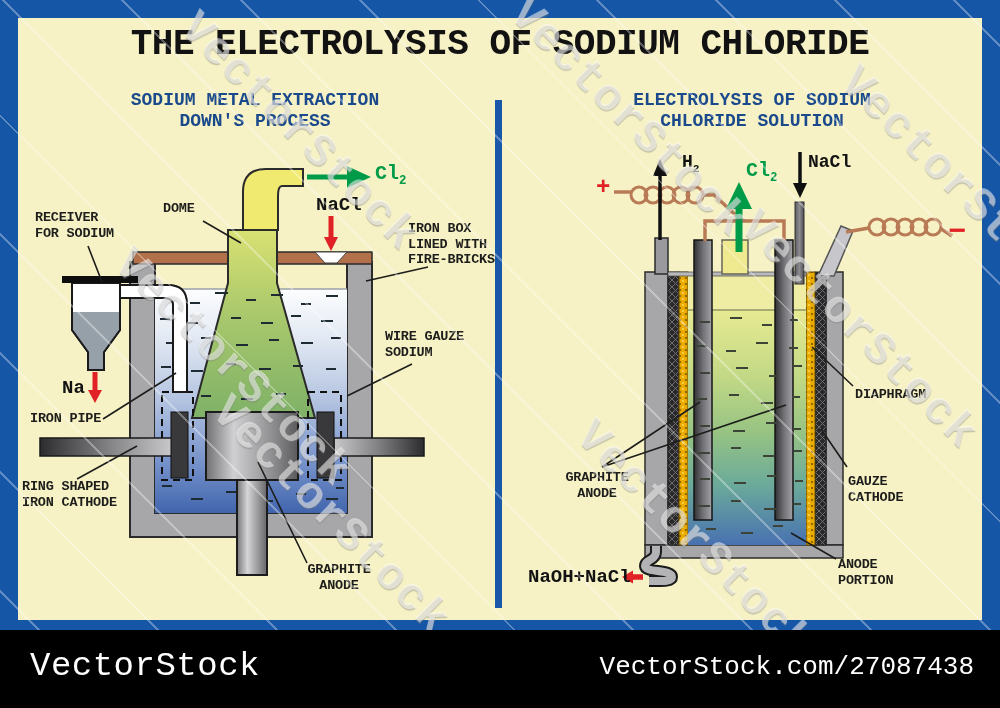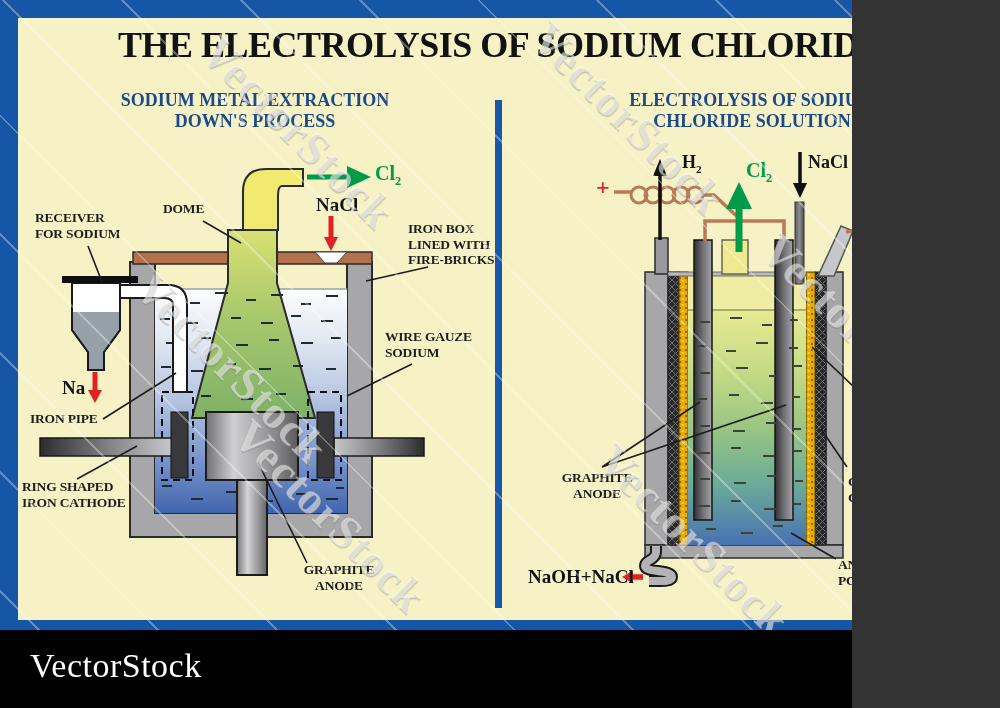--- a/index.html
+++ b/index.html
@@ -1,21 +1,21 @@
 <!DOCTYPE html>
 <html style="--frame-blue: #1556a7; --panel-cream: #f6f2c5; --heading-navy: #1b4a8c; --accent-green: #009b48; --accent-red: #e02125; --wire-tan: #b97a56; --lid-brown: #b3714b;"><head>
 <meta charset="utf-8">
 <style>
   :root{
     --frame-blue:#1556a7; --panel-cream:#f6f2c5; --heading-navy:#1b4a8c;
     --accent-green:#009b48; --accent-red:#e02125; --wire-tan:#b97a56; --lid-brown:#b3714b;
   }
   html,body{margin:0;padding:0;background:#333;}
-  #stage{position:relative;width:852px;height:708px;overflow:hidden;
-         background:var(--frame-blue);font-family:Liberation Serif, serif;}
+  #stage{position:relative;width:1000px;height:708px;overflow:hidden;
+         background:var(--frame-blue);font-family:Liberation Mono, monospace;}
   .canvas{position:absolute;left:18px;top:18px;width:964px;height:602px;background:var(--panel-cream);}
   .page-title{position:absolute;left:0;top:24px;width:1000px;text-align:center;
     font-weight:bold;font-size:36px;letter-spacing:-0.5px;color:#121212;}
   .heading{position:absolute;font-weight:bold;font-size:18px;line-height:21px;text-align:center;
     color:var(--heading-navy);white-space:pre-line;}
   #heading-left{left:60px;top:90px;width:390px;}
   #heading-right{left:557px;top:90px;width:390px;}
   .divider{position:absolute;left:495px;top:100px;width:7px;height:508px;background:#1a57a8;}
   #diagram{position:absolute;left:0;top:0;}
   .lbl{position:absolute;font-weight:bold;font-size:13.5px;line-height:15.5px;color:#1d1d1b;
@@ -259,14 +259,15 @@
   <span class="wm" style="left:232px;top:368px;">VectorStock</span>
   <span class="wm" style="left:330px;top:516px;">VectorStock</span>
   <span class="wm" style="left:628px;top:118px;">VectorStock</span>
   <span class="wm" style="left:858px;top:330px;">VectorStock</span>
   <span class="wm" style="left:694px;top:540px;">VectorStock</span>
   <span class="wm" style="left:958px;top:186px;">VectorStock</span>
   <div class="lines"></div>
 
   <div class="footer">
     <span class="footer-logo">VectorStock</span>
+    <span class="footer-credit">VectorStock.com/27087438</span>
   </div>
 </div>
 
 </body></html>

